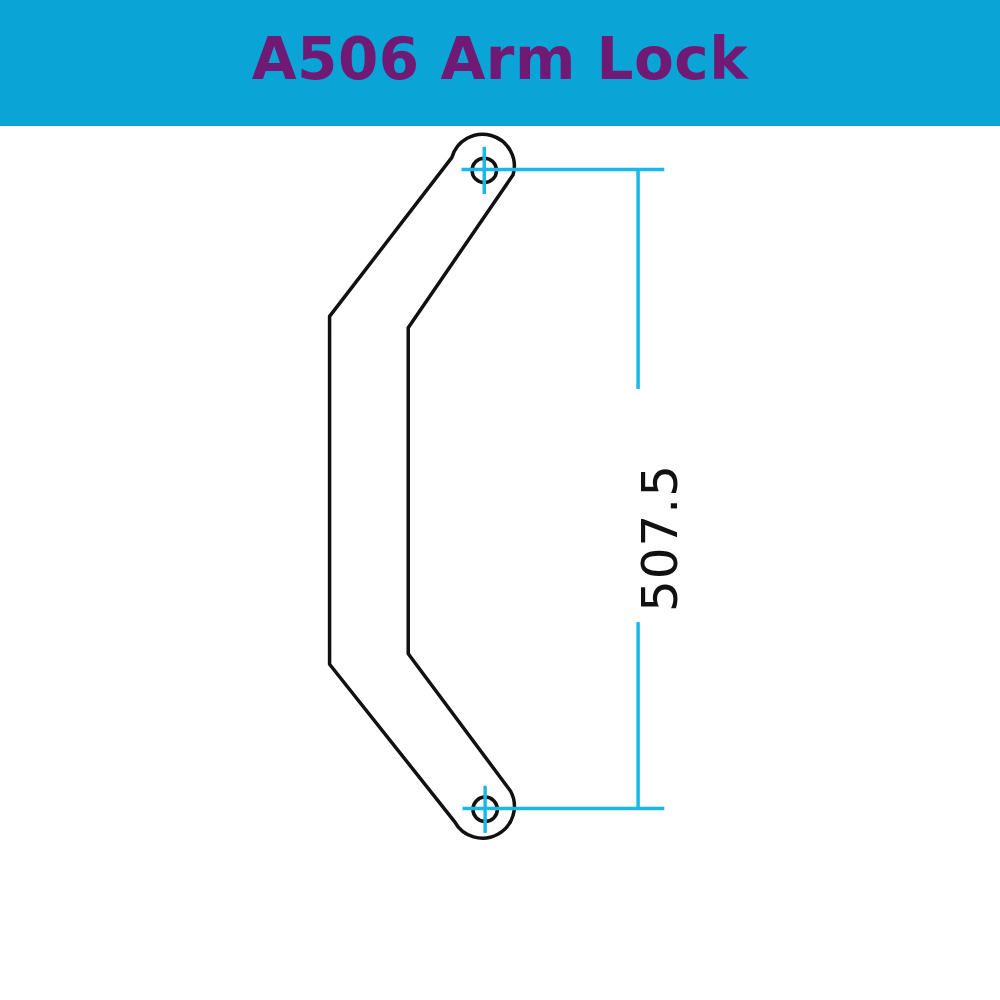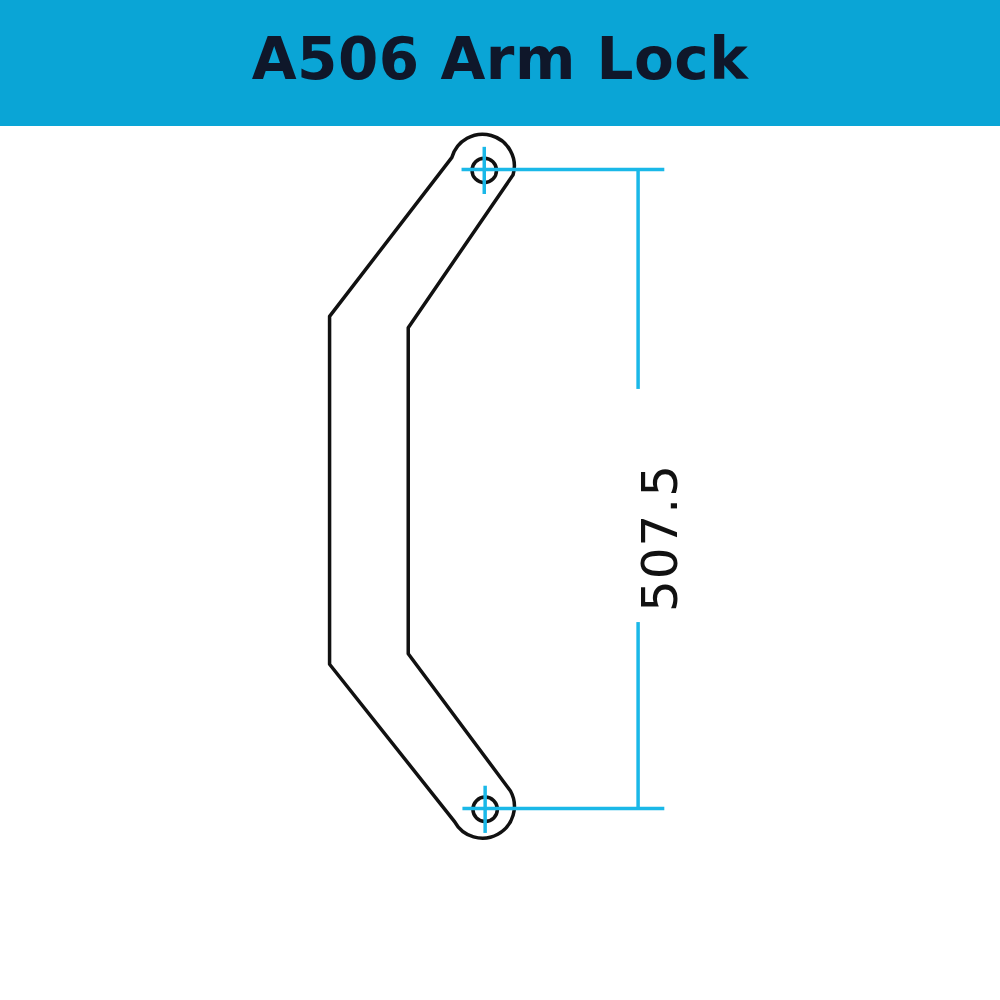--- a/index.html
+++ b/index.html
@@ -3,21 +3,21 @@
   <meta charset="utf-8">
   <style>
     html, body { margin: 0; padding: 0; background: #ffffff; }
     body { width: 1000px; height: 1000px; position: relative; overflow: hidden; }
     .header {
       position: absolute; left: 0; top: 0; width: 1000px; height: 126px;
       background: #0aa5d6;
       display: flex; align-items: center; justify-content: center;
     }
     .title {
-      color: #0f172a;
+      color: #701a75;
       font-family: "DejaVu Sans", sans-serif;
       font-size: 58px; font-weight: 600; letter-spacing: 0.5px;
       margin-top: -8px;
     }
     .drawing { position: absolute; left: 0; top: 126px; width: 1000px; height: 874px; }
     .dim-label {
       position: absolute; left: 660px; top: 538px;
       transform: translate(-50%, -50%) rotate(-90deg);
       font-family: "DejaVu Sans", sans-serif;
       font-size: 50px; color: #111111; white-space: nowrap;

